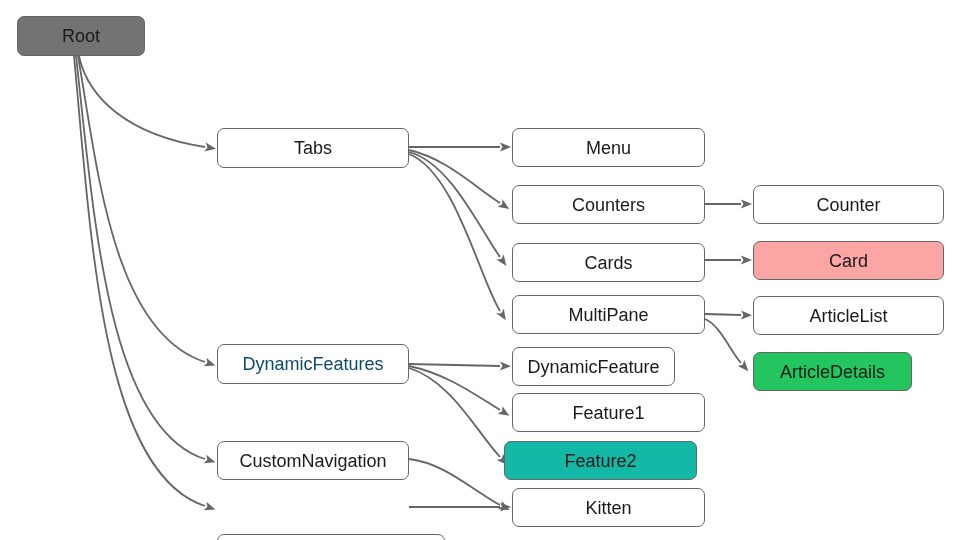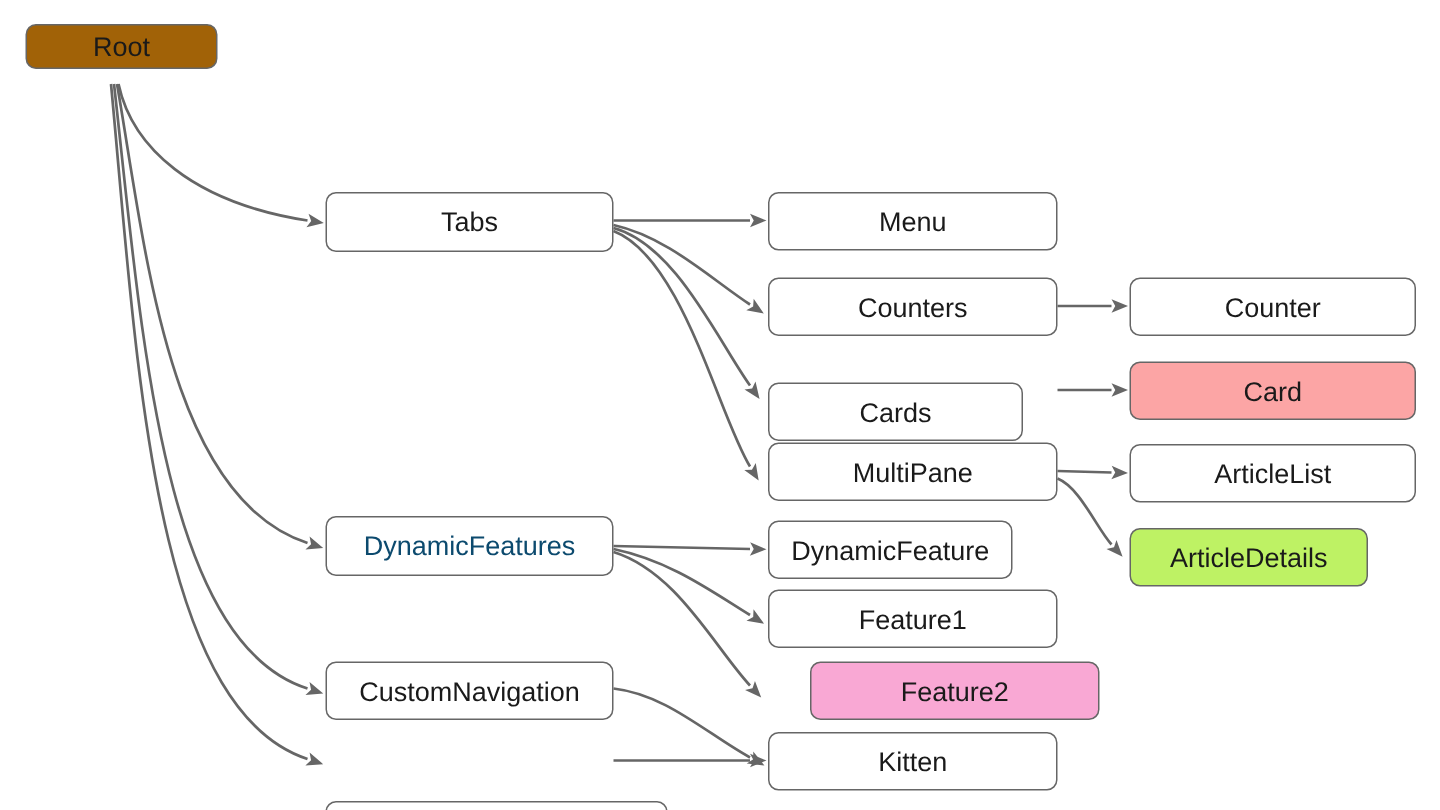--- a/index.html
+++ b/index.html
@@ -66,31 +66,31 @@
         <path d="M 705 314 L 741 315" class="edge" stroke="#666666" marker-end="url(#arrow)"></path>
         <path d="M 705 319 C 720 325, 731 352, 741 363" class="edge" stroke="#666666" marker-end="url(#arrow)"></path>
         <path d="M 409 364 L 500 366" class="edge" stroke="#666666" marker-end="url(#arrow)"></path>
         <path d="M 409 366 C 447 374, 474 394, 500 410" class="edge" stroke="#666666" marker-end="url(#arrow)"></path>
         <path d="M 409 368 C 451 381, 476 431, 500 457" class="edge" stroke="#666666" marker-end="url(#arrow)"></path>
         <path d="M 409 459 C 444 463, 471 489, 500 505" class="edge" stroke="#666666" marker-end="url(#arrow)"></path>
         <path d="M 409 507 L 500 507" class="edge" stroke="#666666" marker-end="url(#arrow)"></path>
       </g>
   </svg>
   <div id="node-layer">
-      <div class="node" style="left: 17px; top: 16px; width: 128px; height: 30px; border-color: rgb(102, 102, 102); background: #a16207; color: rgb(26, 26, 26);">Root</div>
+      <div class="node" style="left: 17px; top: 16px; width: 128px; height: 40px; border-color: rgb(102, 102, 102); background: #737373; color: rgb(26, 26, 26);">Root</div>
       <div class="node" style="left: 217px; top: 128px; width: 192px; height: 40px; border-color: rgb(102, 102, 102); background: rgb(255, 255, 255); color: rgb(26, 26, 26);">Tabs</div>
       <div class="node" style="left: 512px; top: 128px; width: 193px; height: 39px; border-color: rgb(102, 102, 102); background: rgb(255, 255, 255); color: rgb(26, 26, 26);">Menu</div>
       <div class="node" style="left: 512px; top: 185px; width: 193px; height: 39px; border-color: rgb(102, 102, 102); background: rgb(255, 255, 255); color: rgb(26, 26, 26);">Counters</div>
       <div class="node" style="left: 753px; top: 185px; width: 191px; height: 39px; border-color: rgb(102, 102, 102); background: rgb(255, 255, 255); color: rgb(26, 26, 26);">Counter</div>
-      <div class="node" style="left: 512px; top: 255px; width: 170px; height: 39px; border-color: rgb(102, 102, 102); background: rgb(255, 255, 255); color: rgb(26, 26, 26);">Cards</div>
+      <div class="node" style="left: 512px; top: 243px; width: 193px; height: 39px; border-color: rgb(102, 102, 102); background: rgb(255, 255, 255); color: rgb(26, 26, 26);">Cards</div>
       <div class="node" style="left: 753px; top: 241px; width: 191px; height: 39px; border-color: rgb(102, 102, 102); background: #fca5a5; color: rgb(26, 26, 26);">Card</div>
       <div class="node" style="left: 512px; top: 295px; width: 193px; height: 39px; border-color: rgb(102, 102, 102); background: rgb(255, 255, 255); color: rgb(26, 26, 26);">MultiPane</div>
       <div class="node" style="left: 753px; top: 296px; width: 191px; height: 39px; border-color: rgb(102, 102, 102); background: rgb(255, 255, 255); color: rgb(26, 26, 26);">ArticleList</div>
-      <div class="node" style="left: 753px; top: 352px; width: 159px; height: 39px; border-color: rgb(102, 102, 102); background: #bef264; color: rgb(26, 26, 26); text-align: center;">ArticleDetails</div>
+      <div class="node" style="left: 753px; top: 352px; width: 159px; height: 39px; border-color: rgb(102, 102, 102); background: #22c55e; color: rgb(26, 26, 26); text-align: center;">ArticleDetails</div>
       <div class="node" style="left: 217px; top: 344px; width: 192px; height: 40px; border-color: rgb(102, 102, 102); background: rgb(255, 255, 255); color: #0c4a6e;">DynamicFeatures</div>
       <div class="node" style="left: 512px; top: 347px; width: 163px; height: 39px; border-color: rgb(102, 102, 102); background: rgb(255, 255, 255); color: rgb(26, 26, 26);">DynamicFeature</div>
       <div class="node" style="left: 512px; top: 393px; width: 193px; height: 39px; border-color: rgb(102, 102, 102); background: rgb(255, 255, 255); color: rgb(26, 26, 26);">Feature1</div>
-      <div class="node" style="left: 540px; top: 441px; width: 193px; height: 39px; border-color: rgb(102, 102, 102); background: #f9a8d4; color: rgb(26, 26, 26);">Feature2</div>
+      <div class="node" style="left: 504px; top: 441px; width: 193px; height: 39px; border-color: rgb(102, 102, 102); background: #14b8a6; color: rgb(26, 26, 26);">Feature2</div>
       <div class="node" style="left: 217px; top: 441px; width: 192px; height: 39px; border-color: rgb(102, 102, 102); background: rgb(255, 255, 255); color: rgb(26, 26, 26); text-align: right;">CustomNavigation</div>
       <div class="node" style="left: 217px; top: 488px; width: 228px; height: 39px; border-color: rgb(102, 102, 102); background: rgb(255, 255, 255); color: rgb(26, 26, 26); margin-top: 46px;">Pages</div>
       <div class="node" style="left: 512px; top: 488px; width: 193px; height: 39px; border-color: rgb(102, 102, 102); background: rgb(255, 255, 255); color: rgb(26, 26, 26);">Kitten</div>
     </div>
 </div>
 
 </body></html>

